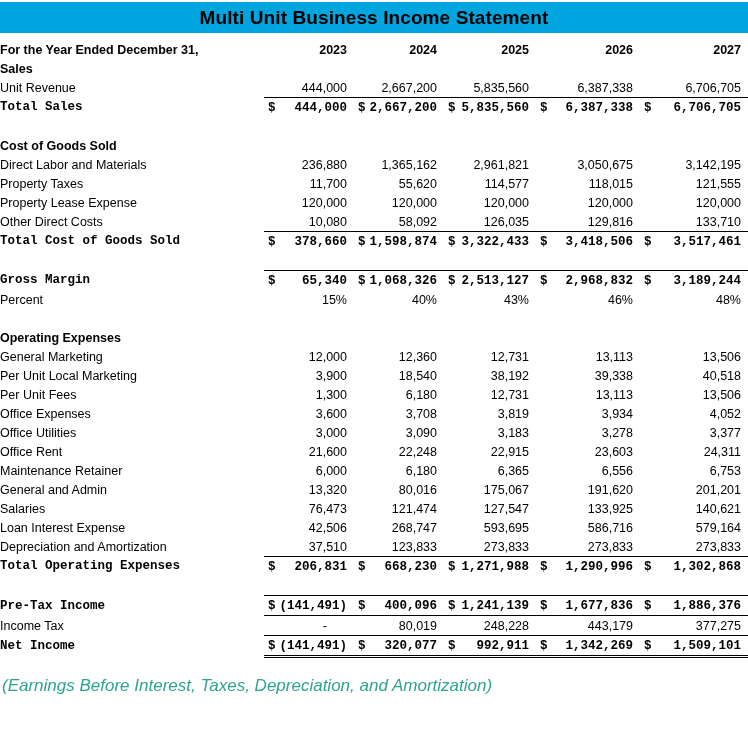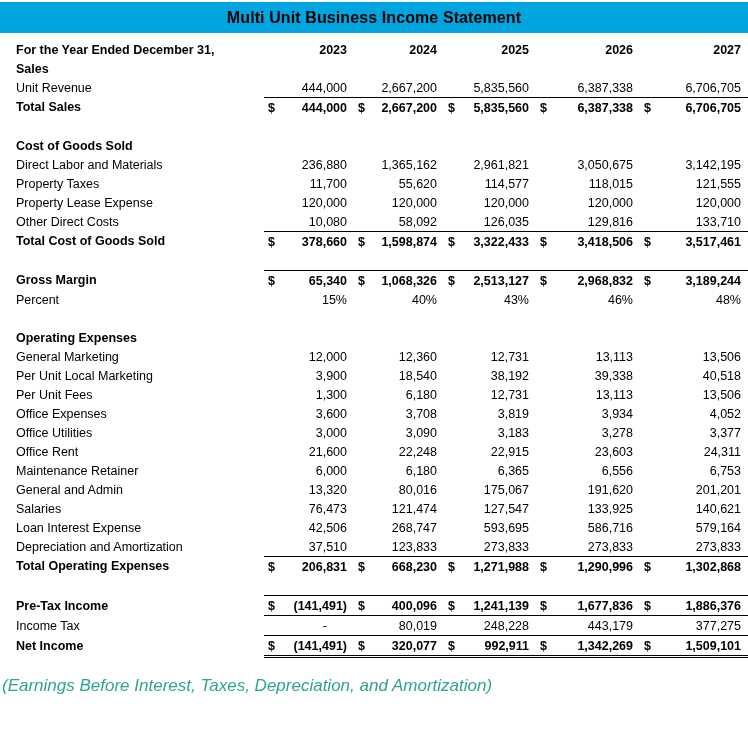--- a/index.html
+++ b/index.html
@@ -1,30 +1,30 @@
 <!DOCTYPE html>
 <html><head>
 <meta charset="utf-8">
 <style>
   html,body{margin:0;padding:0;background:#fff;}
   body{width:748px;height:730px;overflow:hidden;font-family:"Liberation Sans",sans-serif;color:#000;}
   .sheet{width:748px;height:730px;position:relative;background:#fff;}
   .title-bar{margin-top:2px;height:31px;background:#00A5DF;display:flex;align-items:center;justify-content:center;}
-  .title-bar span{font-weight:bold;font-size:16px;letter-spacing:.1px;}
+  .title-bar span{font-weight:bold;font-size:19px;letter-spacing:.1px;}
   table{border-collapse:collapse;table-layout:fixed;width:748px;margin-top:7px;}
   td{height:19px;padding:0;font-size:12.5px;vertical-align:middle;white-space:nowrap;overflow:hidden;}
-  td.label{padding-left:16px;}
+  td.label{padding-left:0;}
   tr.item td.label, tr.years ~ tr.item td.label{}
   td.num{text-align:right;padding-right:7px;}
   td.num.dash{padding-right:27px;}
   td.cur{position:relative;text-align:right;padding-right:7px;}
   td.cur .ds{position:absolute;left:4px;top:50%;transform:translateY(-50%);}
   tr.years td{font-weight:bold;}
   tr.section td{font-weight:bold;}
-  tr.total td, tr.pretax td, tr.netincome td{font-weight:bold;}
+  tr.total td, tr.pretax td, tr.netincome td{font-weight:bold;font-family:Liberation Mono, monospace;}
   tr.total td.val{border-top:1px solid #000;}
   tr.pretax td.val{border-top:1px solid #000;border-bottom:1px solid #000;}
   tr.netincome td.val{border-top:1px solid #000;border-bottom:3px double #000;}
   tr.blank td{height:19px;}
   tr.blank_small td{height:13px;}
   tr.ebitda td{font-weight:bold;color:#2FA38F;}
   tr.ebitda td.val{border-top:2px solid #2FA38F;border-bottom:2px solid #2FA38F;}
   .footnote{margin-top:5px;padding-left:2px;font-size:17px;font-style:italic;color:#2FA38F;}
 </style>
 </head>

